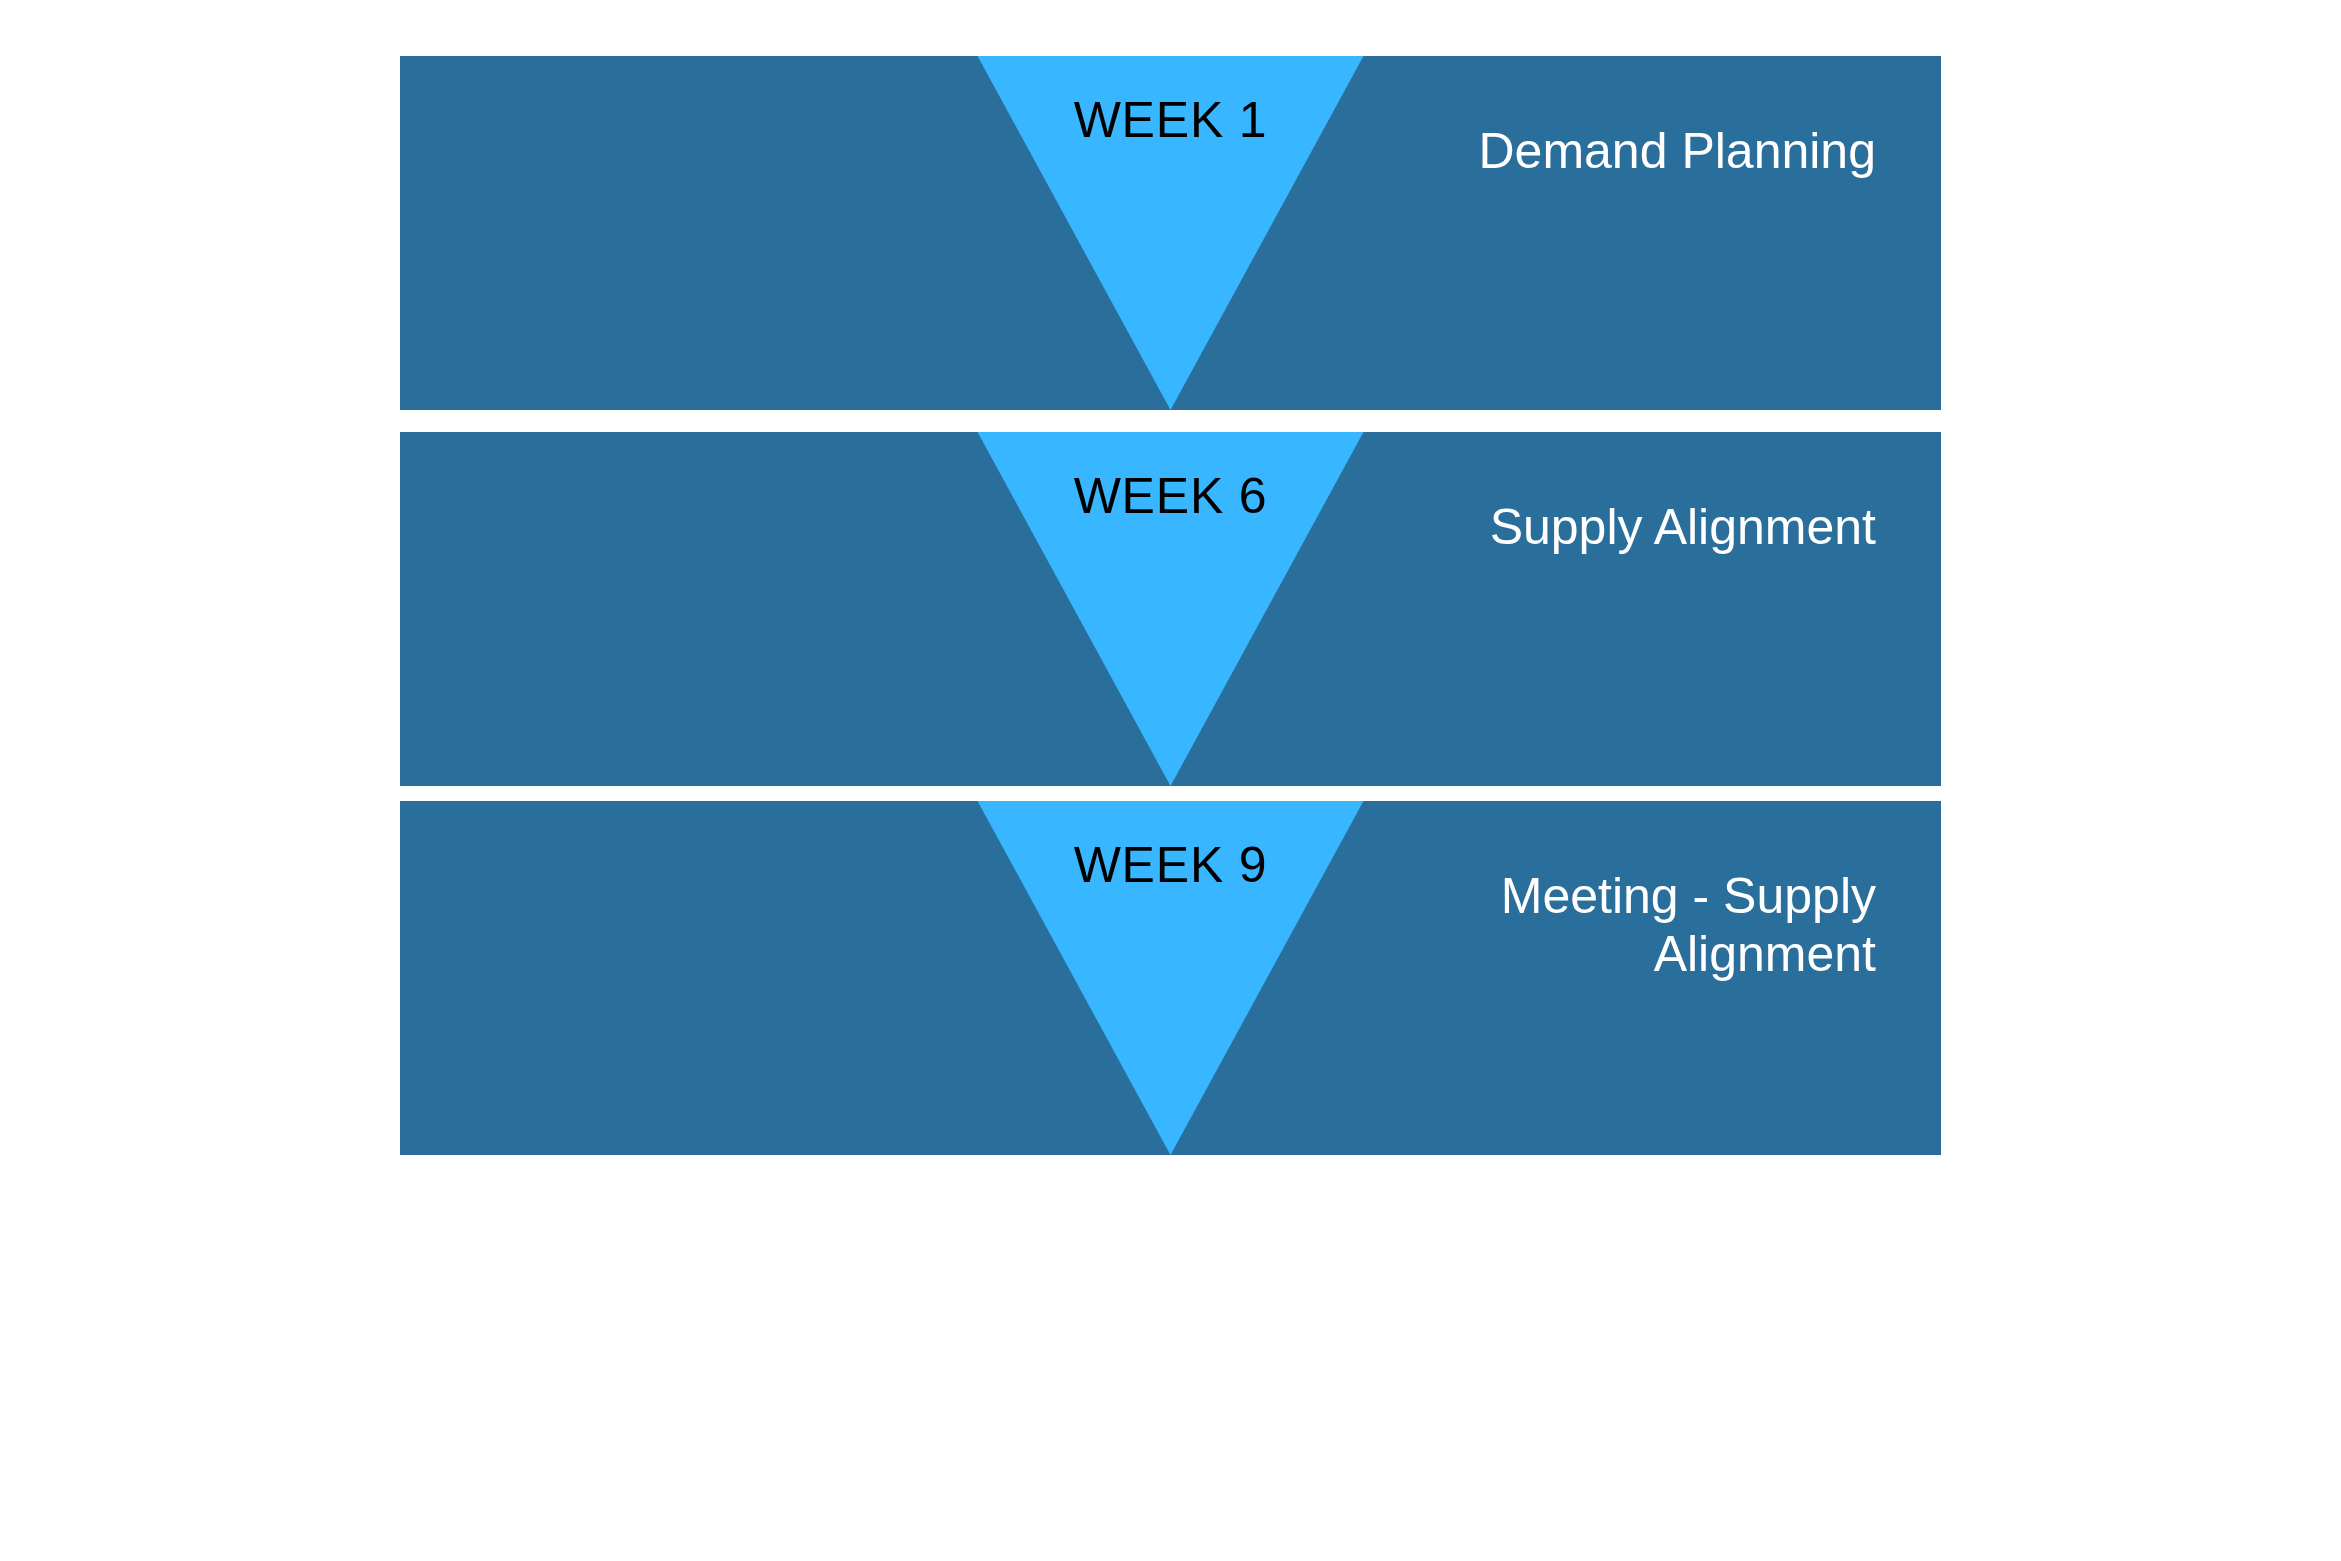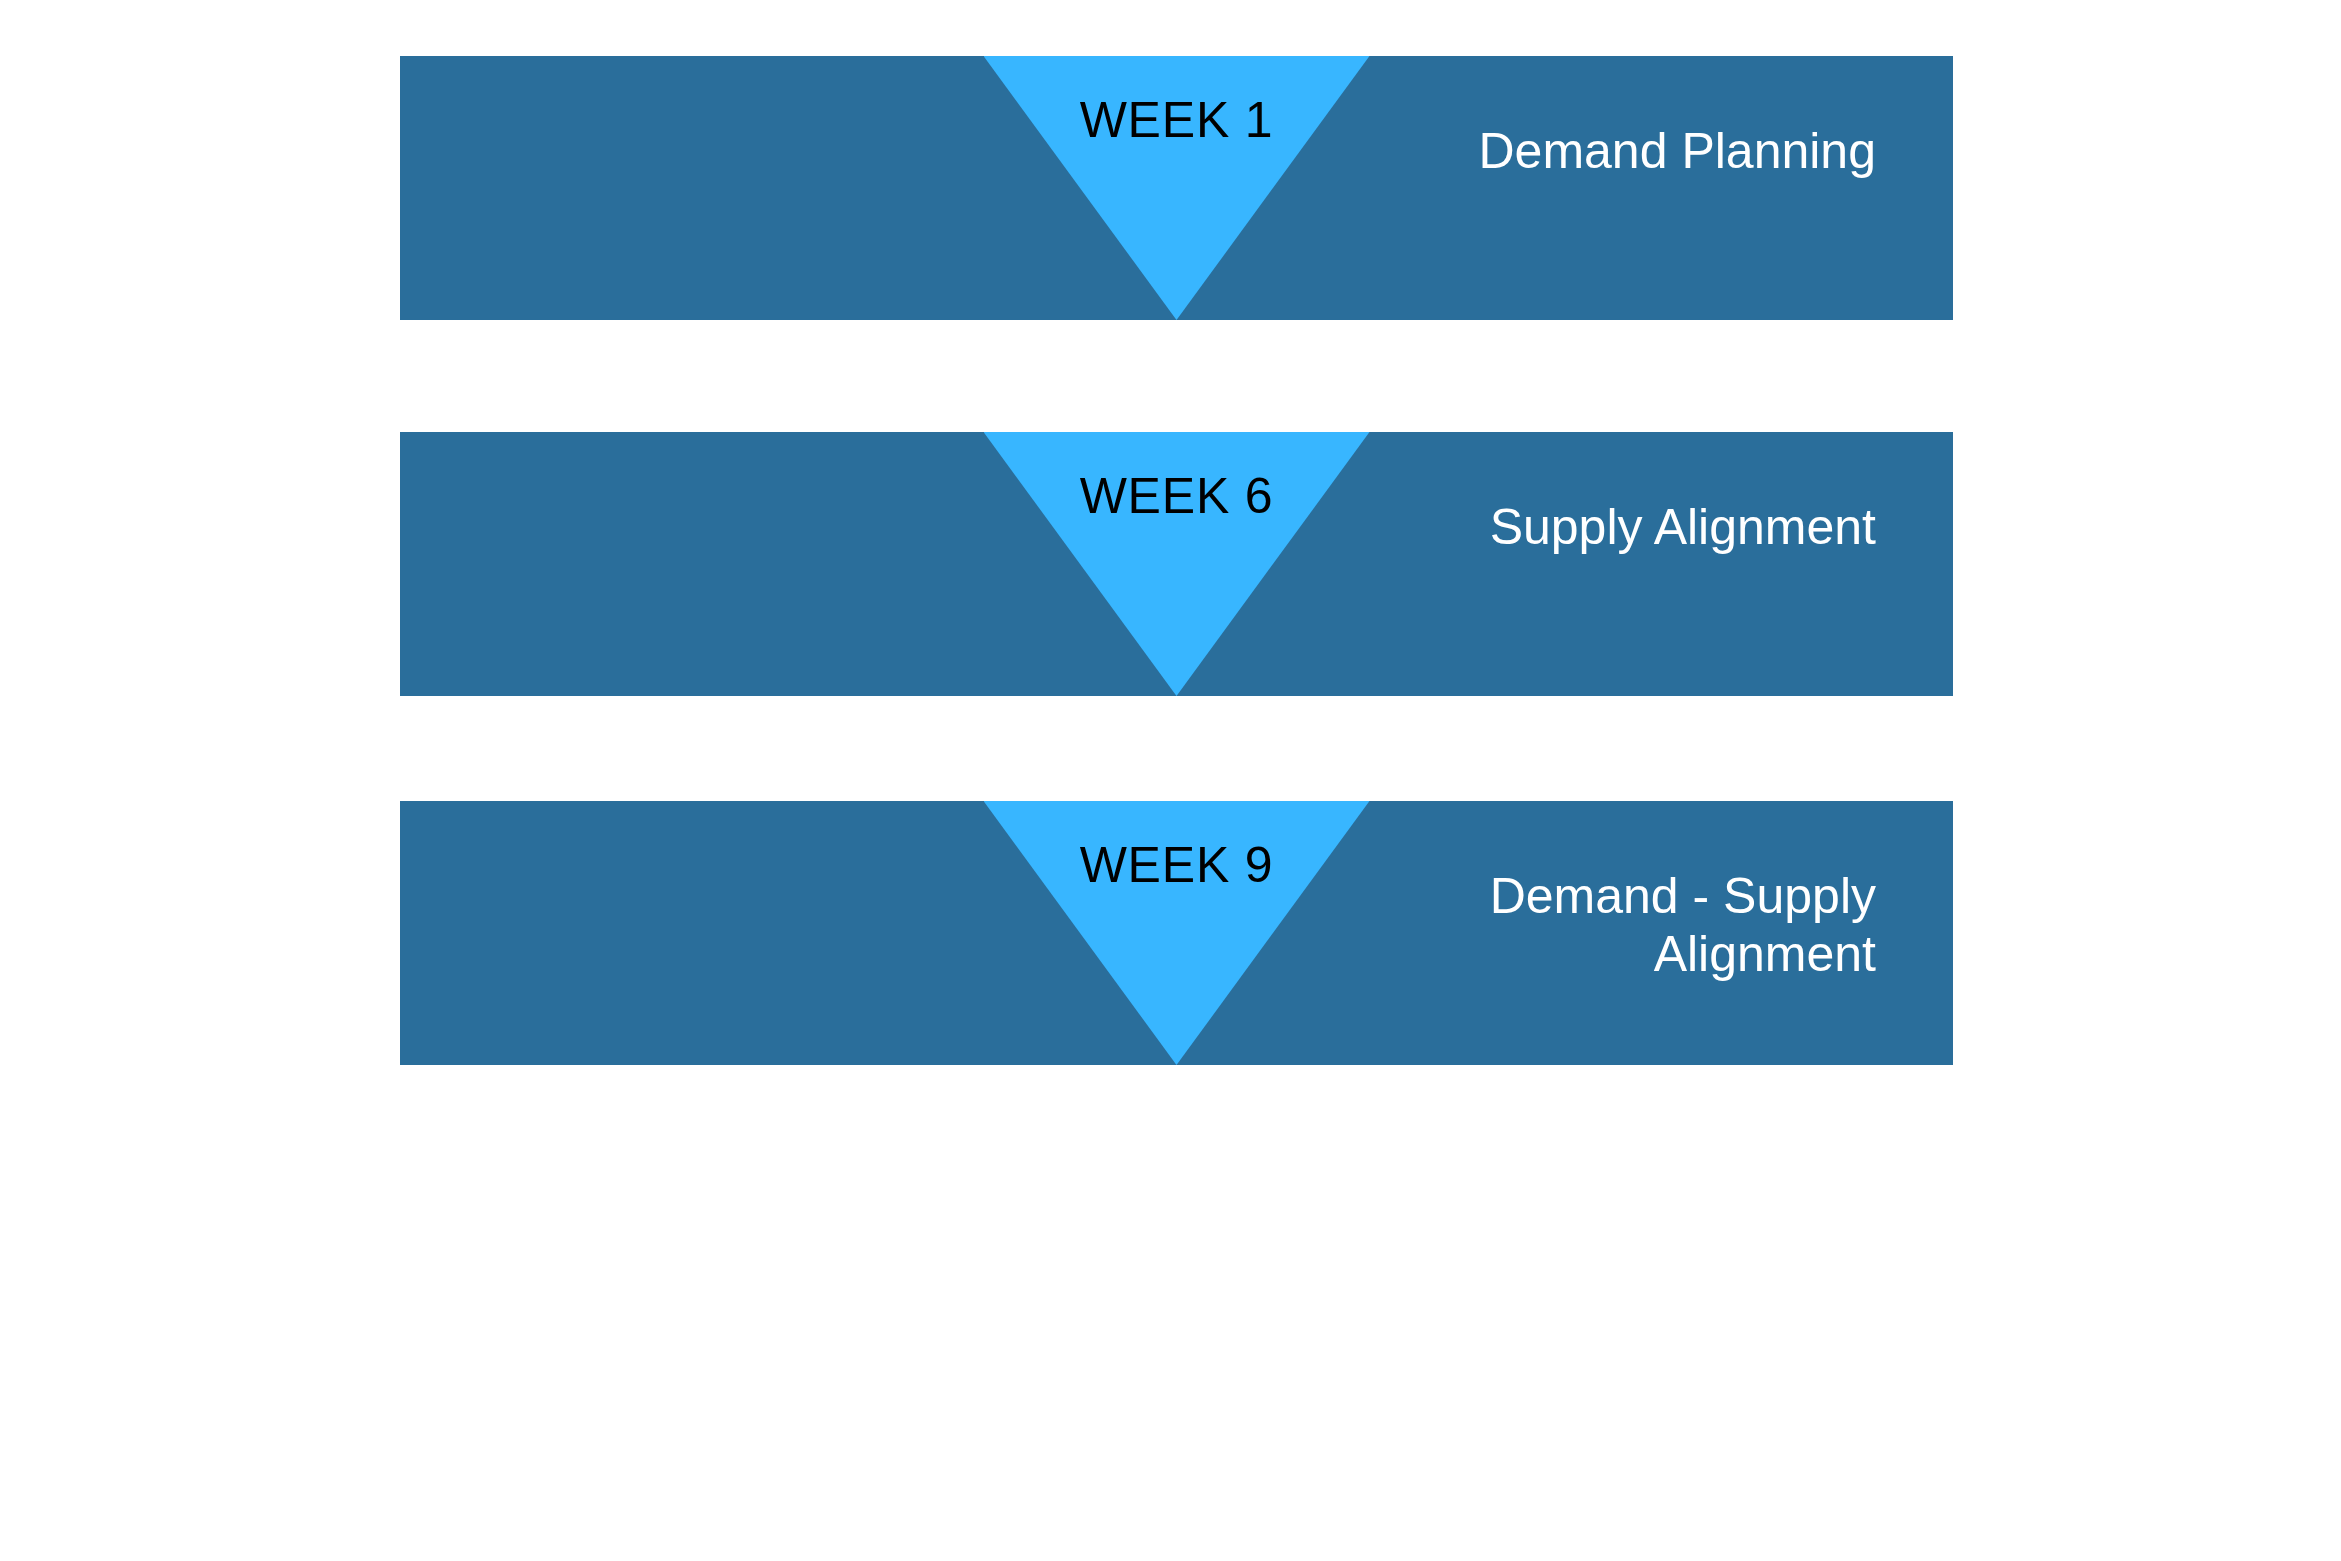--- a/index.html
+++ b/index.html
@@ -12,23 +12,22 @@
     position: relative;
     width: 2342px;
     height: 1561px;
     background: #ffffff;
     overflow: hidden;
   }
   .bar {
     position: absolute;
     left: 400px;
     width: 1541px;
-    height: 264px;
+    height: 354px;
     background: var(--bar_color, #2A6E9B);
-    padding-left: 12px;
   }
   .bar.row-0 { top: 56px; }
   .bar.row-1 { top: 432px; }
   .bar.row-2 { top: 801px; }
   .bar.row-3 { top: 1173px; }
   .triangle {
     position: absolute;
     top: 0;
     left: 50%;
     transform: translateX(-50%);
@@ -74,19 +73,19 @@
 
   <section class="bar row-1">
     <div class="triangle"></div>
     <div class="week-label">WEEK 6</div>
     <div class="phase-label">Supply Alignment</div>
   </section>
 
   <section class="bar row-2">
     <div class="triangle"></div>
     <div class="week-label">WEEK 9</div>
-    <div class="phase-label">Demand - Supply
+    <div class="phase-label">Meeting - Supply
 Alignment</div>
   </section>
 
 
 </div>
 
 
 </body></html>

